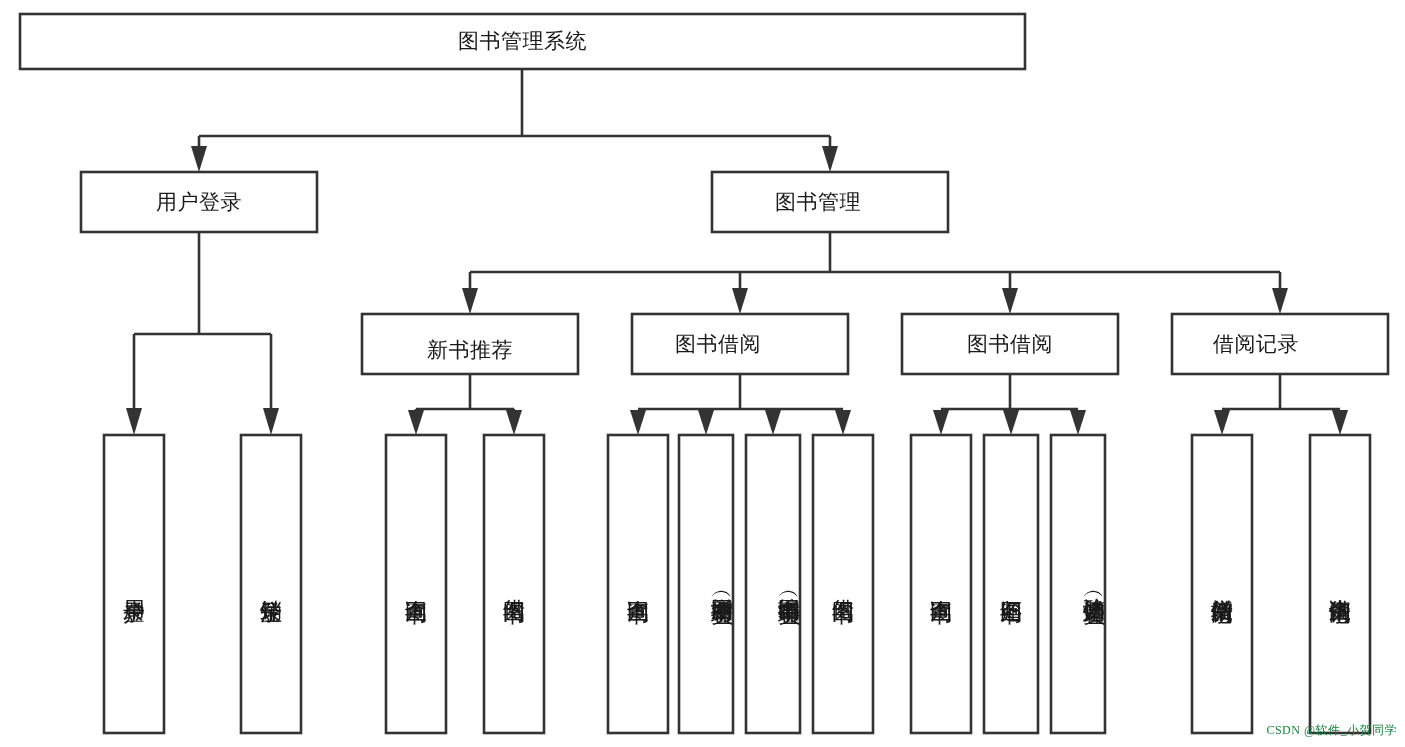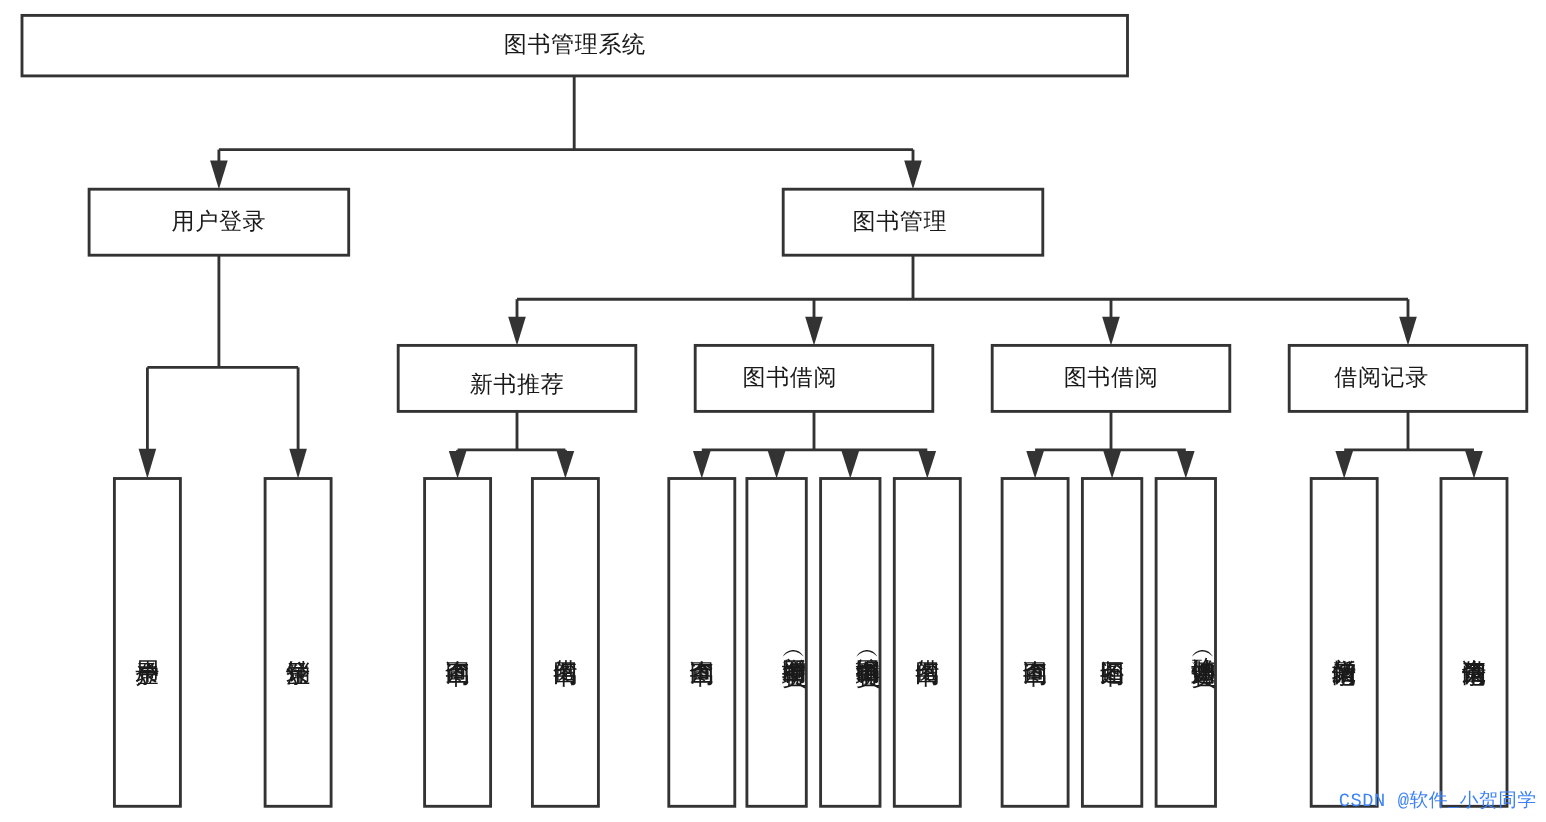--- a/index.html
+++ b/index.html
@@ -59,23 +59,23 @@
     writing-mode: vertical-rl;
     text-orientation: upright;
     font-size: 22px;
     letter-spacing: 1px;
     line-height: 1;
   }
   #watermark {
     position: absolute;
     right: 8px;
     bottom: 8px;
-    color: #3b82f6;
-    font-size: 17px;
-    font-family: Liberation Mono, monospace;
+    color: #15803d;
+    font-size: 12px;
+    font-family: Liberation Serif, serif;
     letter-spacing: 0.5px;
     white-space: nowrap;
   }
 </style>
 </head>
 <body>
 
 <div id="diagram-root">
 
   <svg id="tree-svg" viewBox="0 0 1405 747">

